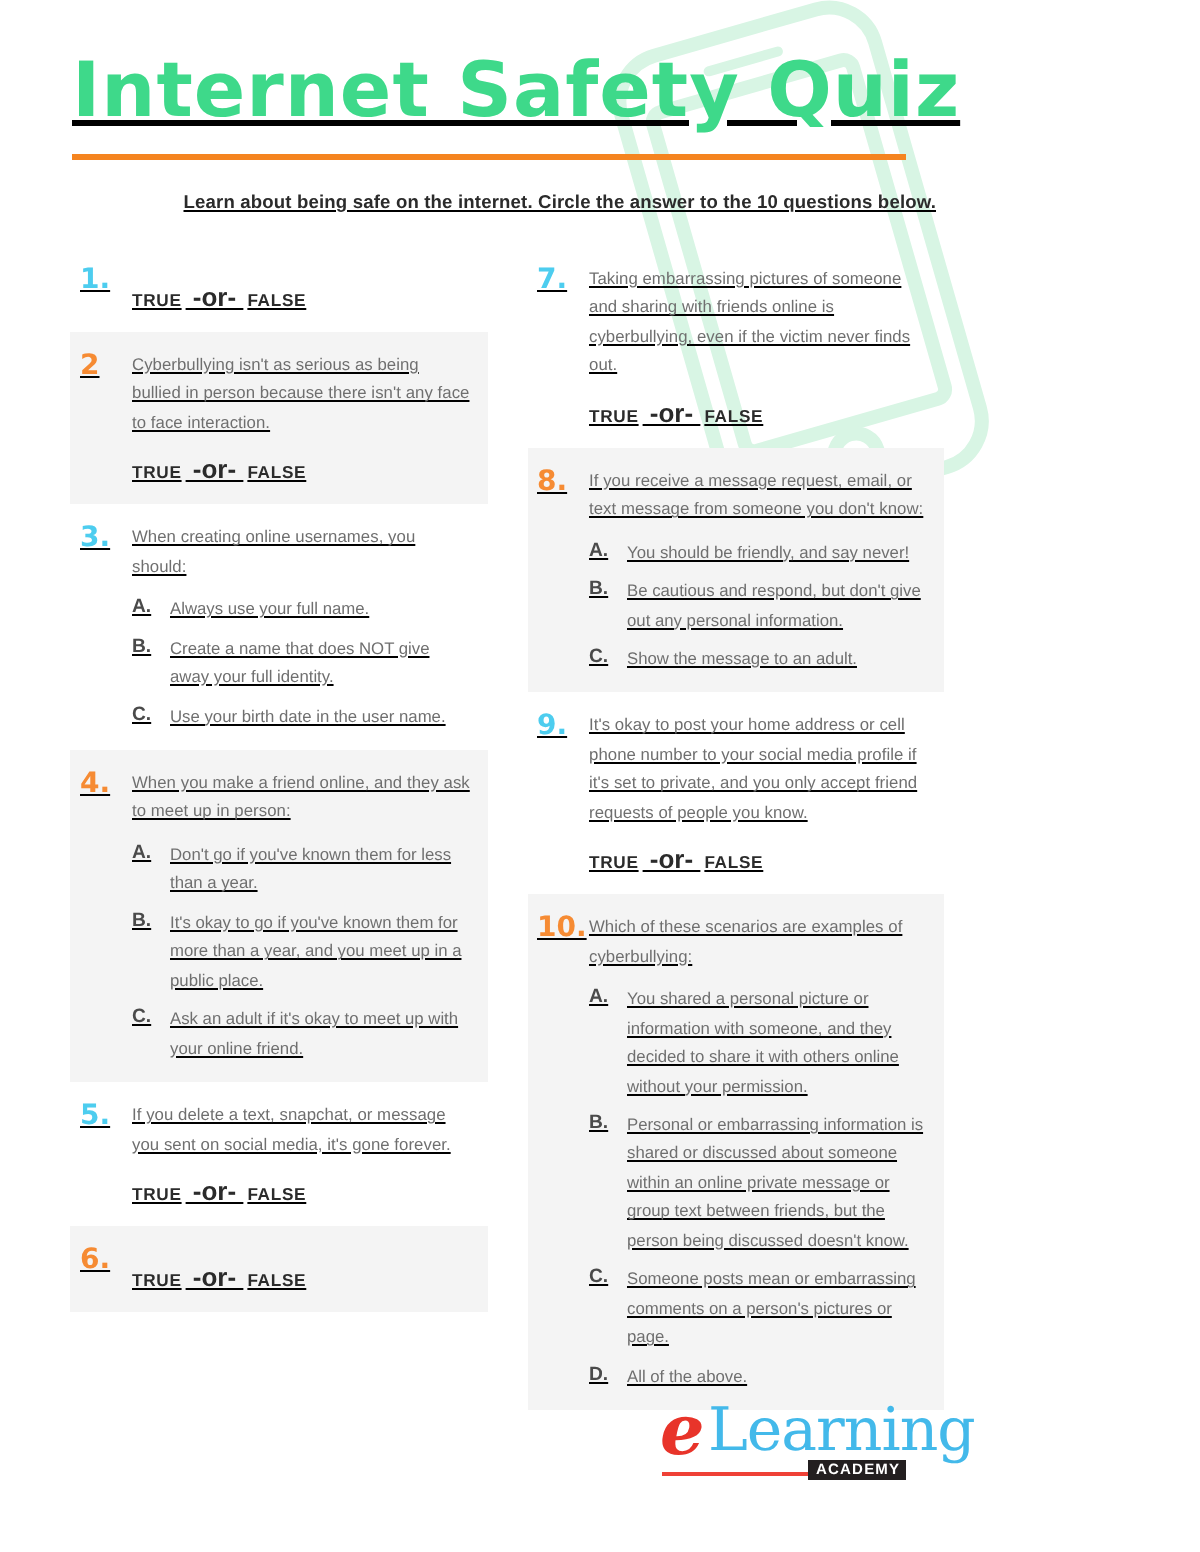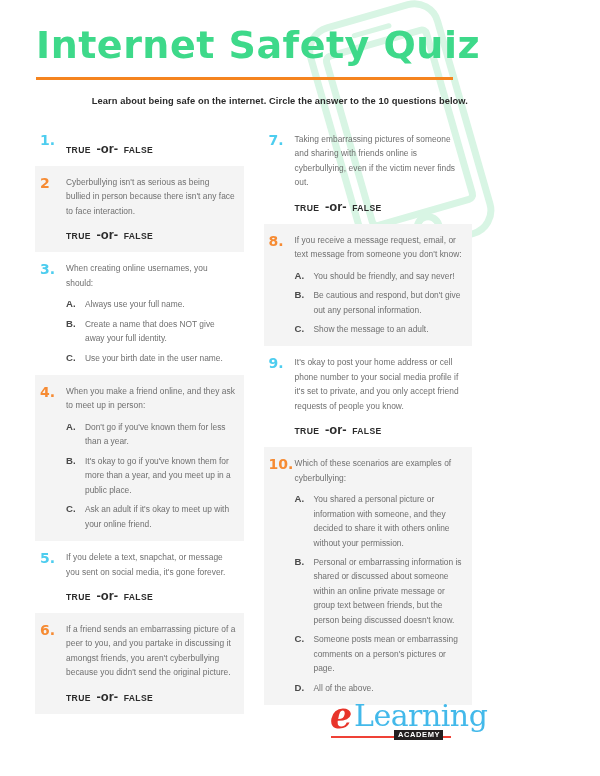--- a/index.html
+++ b/index.html
@@ -14,20 +14,21 @@
     overflow: hidden;
     position: relative;
   }
 
   .page {
     position: relative;
     width: 504px;
     height: 776px;
     box-sizing: border-box;
     overflow: hidden;
+    text-decoration: underline;
   }
 
   
   .watermark {
     position: absolute;
     top: -6px;
     right: -22px;
     width: 250px;
     height: 300px;
     pointer-events: none;
@@ -190,21 +191,21 @@
   .logo-rule {
     position: absolute;
     left: 5px;
     top: 38px;
     width: 120px;
     height: 2px;
     background: #ef4136;
   }
   .logo-academy {
     position: absolute;
-    left: 68px;
+    left: 78px;
     top: 32px;
     background: #231f20;
     color: #ffffff;
     font-family: "Liberation Sans", sans-serif;
     font-size: 7.5px;
     font-weight: bold;
     letter-spacing: 0.6px;
     padding: 1px 3px 1px 4px;
     line-height: 1.05;
   }
@@ -289,21 +290,20 @@
         <div class="q">
           <div class="q-num cyan">5.</div>
           <div class="q-body">
             <div class="q-text">If you delete a text, snapchat, or message you sent on social media, it's gone forever.</div>
             <div class="tf"><span>TRUE</span><span class="or"> -or- </span><span>FALSE</span></div>
           </div>
         </div>
         <div class="q shaded">
           <div class="q-num orange">6.</div>
           <div class="q-body">
-            <div class="q-text">If a friend sends an embarrassing picture of a peer to you, and you partake in discussing it amongst friends, you aren't cyberbullying because you didn't send the original picture.</div>
             <div class="tf"><span>TRUE</span><span class="or"> -or- </span><span>FALSE</span></div>
           </div>
         </div>
       </div>
     <div class="column" id="col-right">
         <div class="q">
           <div class="q-num cyan">7.</div>
           <div class="q-body">
             <div class="q-text">Taking embarrassing pictures of someone and sharing with friends online is cyberbullying, even if the victim never finds out.</div>
             <div class="tf"><span>TRUE</span><span class="or"> -or- </span><span>FALSE</span></div>

